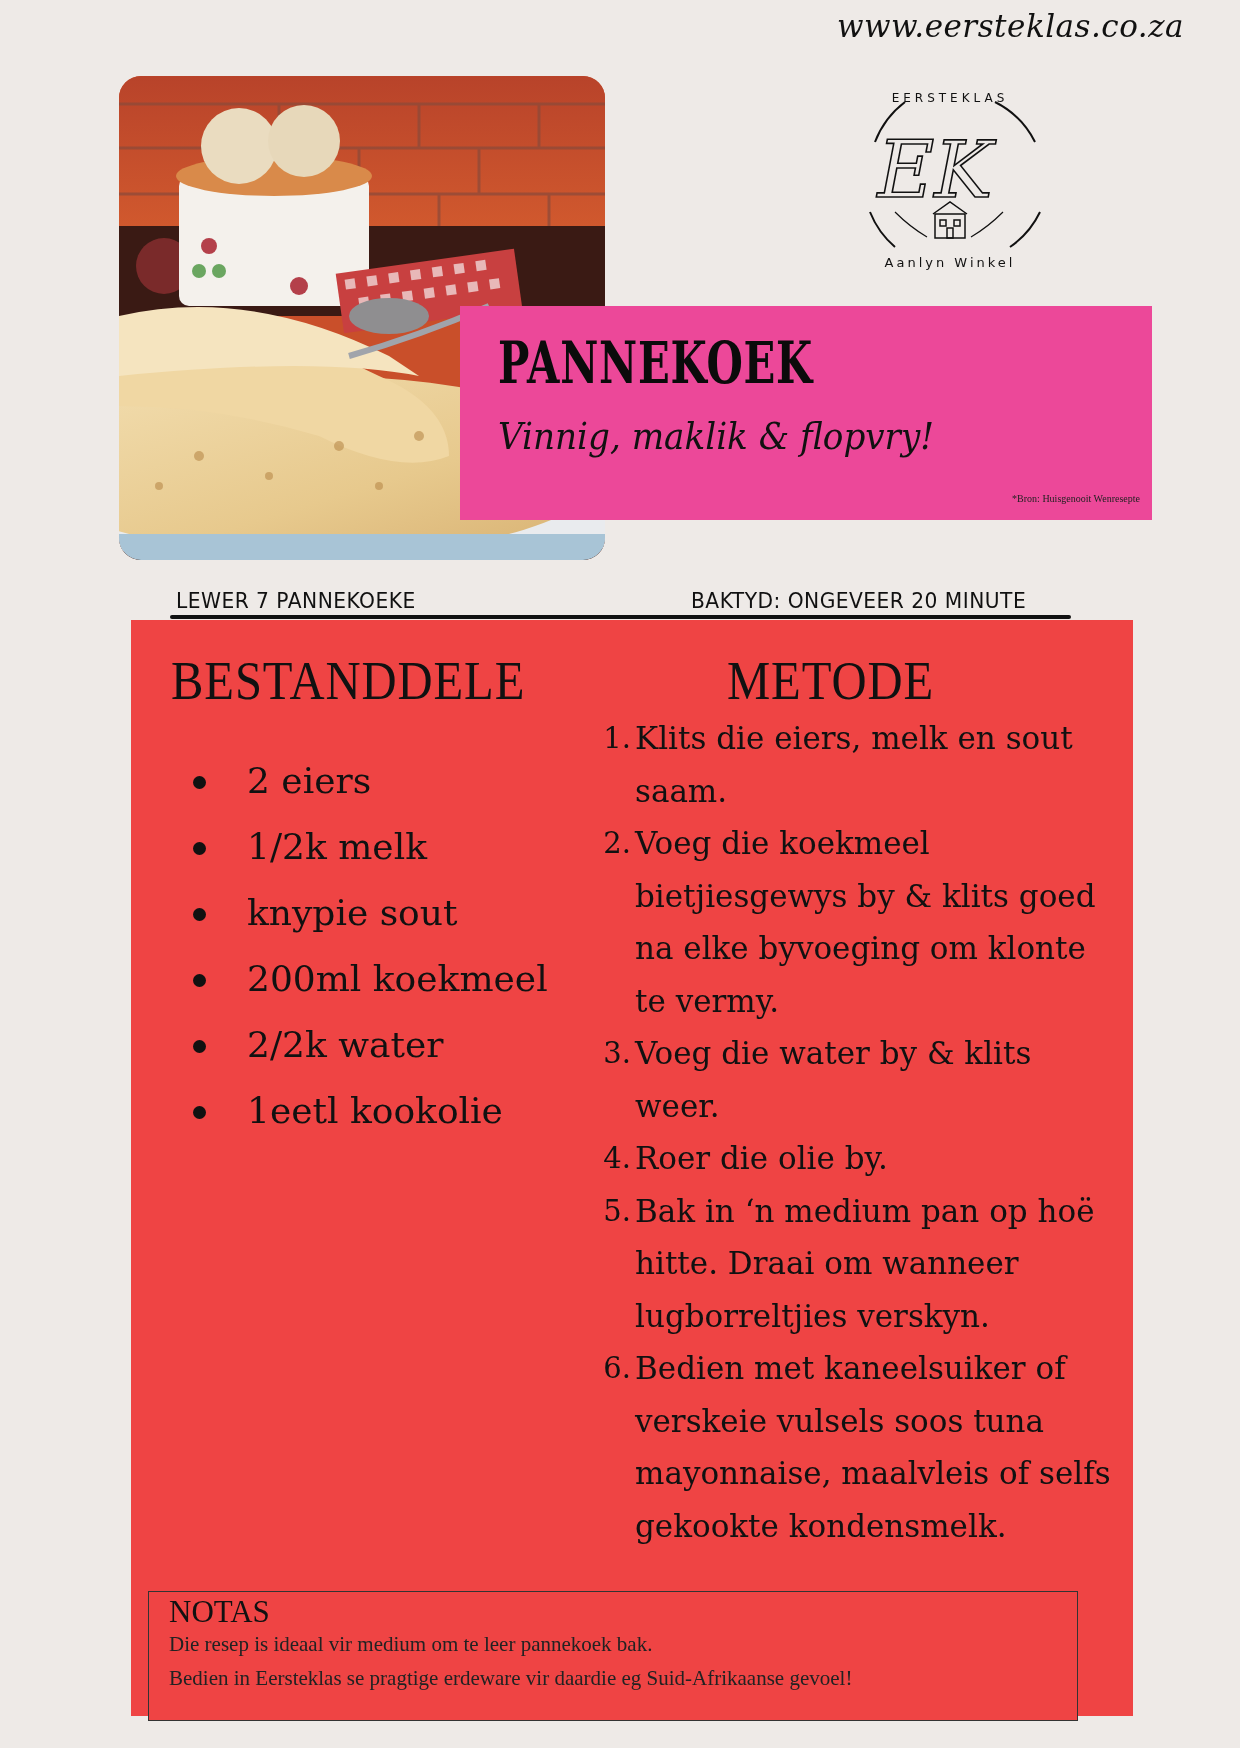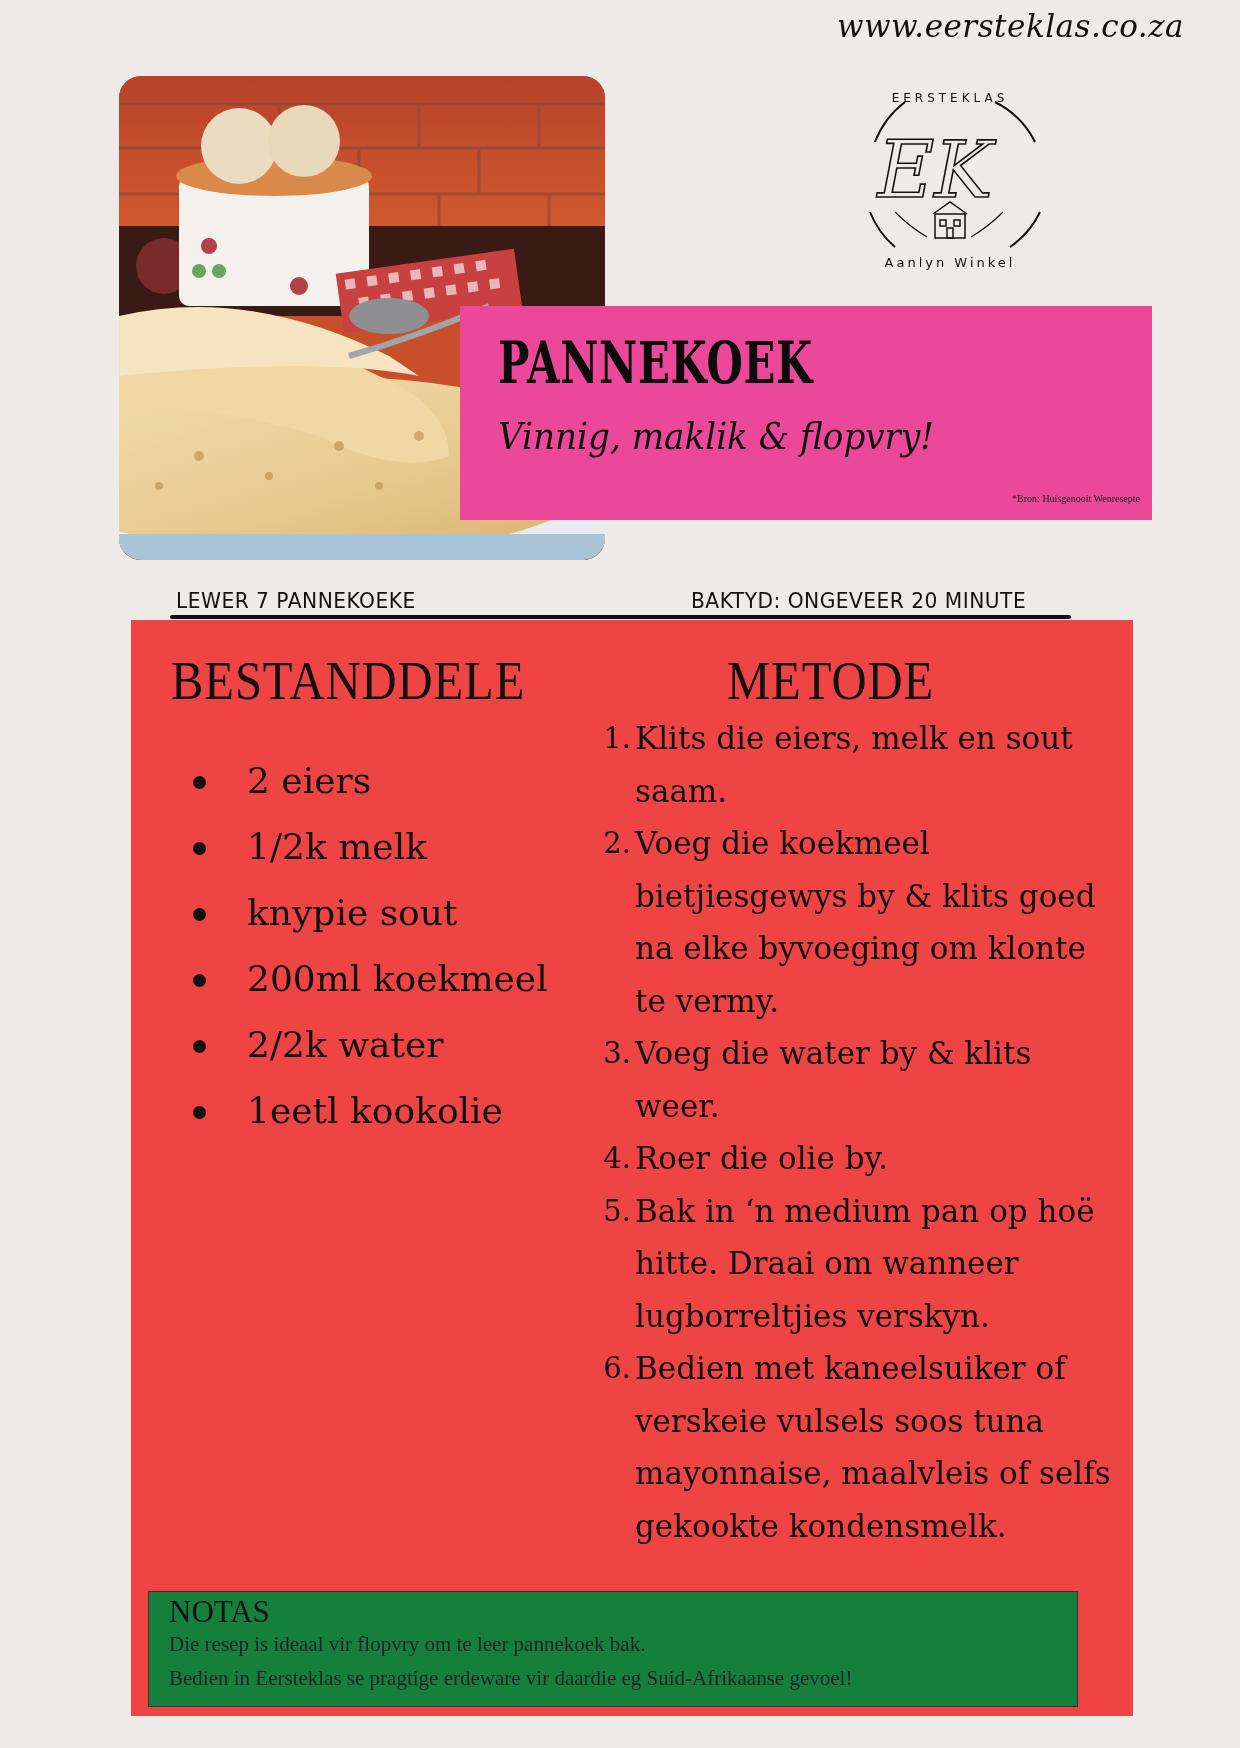--- a/index.html
+++ b/index.html
@@ -105,22 +105,22 @@
   }
   .method li .num {
     position: absolute; left: -8px; top: 0; width: 44px; text-align: right;
     padding-right: 4px; box-sizing: border-box;
     font-size: 29px;
   }
 
   
   .notes {
     position: absolute; left: 148px; top: 1591px;
-    width: 930px; height: 116px;
-    border: 1.5px solid #333; box-sizing: border-box; background: #15803d;
+    width: 930px; height: 130px;
+    border: 1.5px solid #333; box-sizing: border-box; background: #ef4444;
   }
   .notes-title {
     position: absolute; left: 20px; top: 2px;
     font-family: "Liberation Serif", serif; font-size: 31px; color: #111;
   }
   .notes-line {
     position: absolute; left: 20px;
     font-family: "Liberation Serif", serif; font-size: 21px; color: #222;
   }
   .notes-line.l1 { top: 40px; }
@@ -256,15 +256,15 @@
     <li><span class="num">2.</span><span>Voeg die koekmeel bietjiesgewys by &amp; klits goed na elke byvoeging om klonte te vermy.</span></li>
     <li><span class="num">3.</span><span>Voeg die water by &amp; klits weer.</span></li>
     <li><span class="num">4.</span><span>Roer die olie by.</span></li>
     <li><span class="num">5.</span><span>Bak in ‘n medium pan op hoë hitte. Draai om wanneer lugborreltjies verskyn.</span></li>
     <li><span class="num">6.</span><span>Bedien met kaneelsuiker of verskeie vulsels soos tuna mayonnaise, maalvleis of selfs gekookte kondensmelk.</span></li>
   </ol>
 </div>
 
 <div class="notes">
   <div class="notes-title">NOTAS</div>
-  <div class="notes-line l1">Die resep is ideaal vir flopvry om te leer pannekoek bak.</div>
+  <div class="notes-line l1">Die resep is ideaal vir medium om te leer pannekoek bak.</div>
   <div class="notes-line l2">Bedien in Eersteklas se pragtige erdeware vir daardie eg Suid-Afrikaanse gevoel!</div>
 </div>
 
 </body></html>

